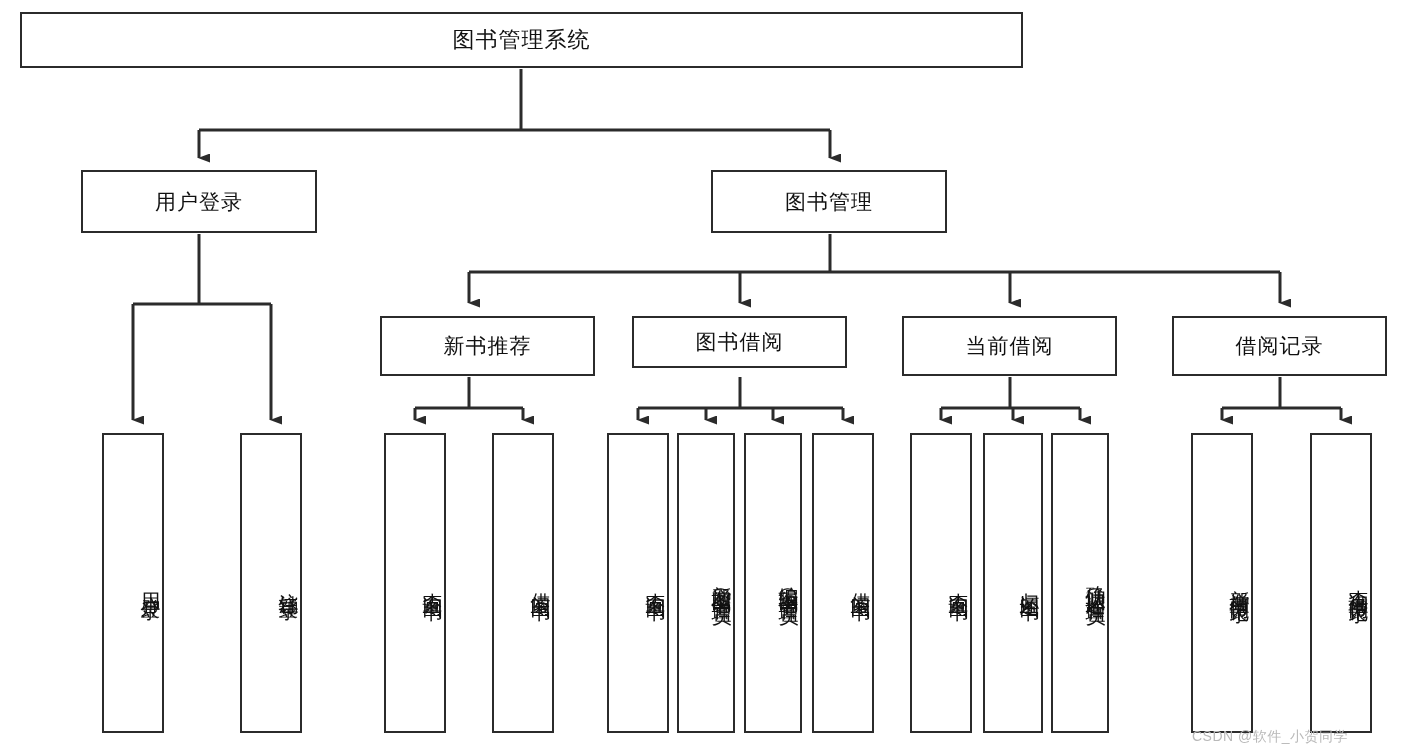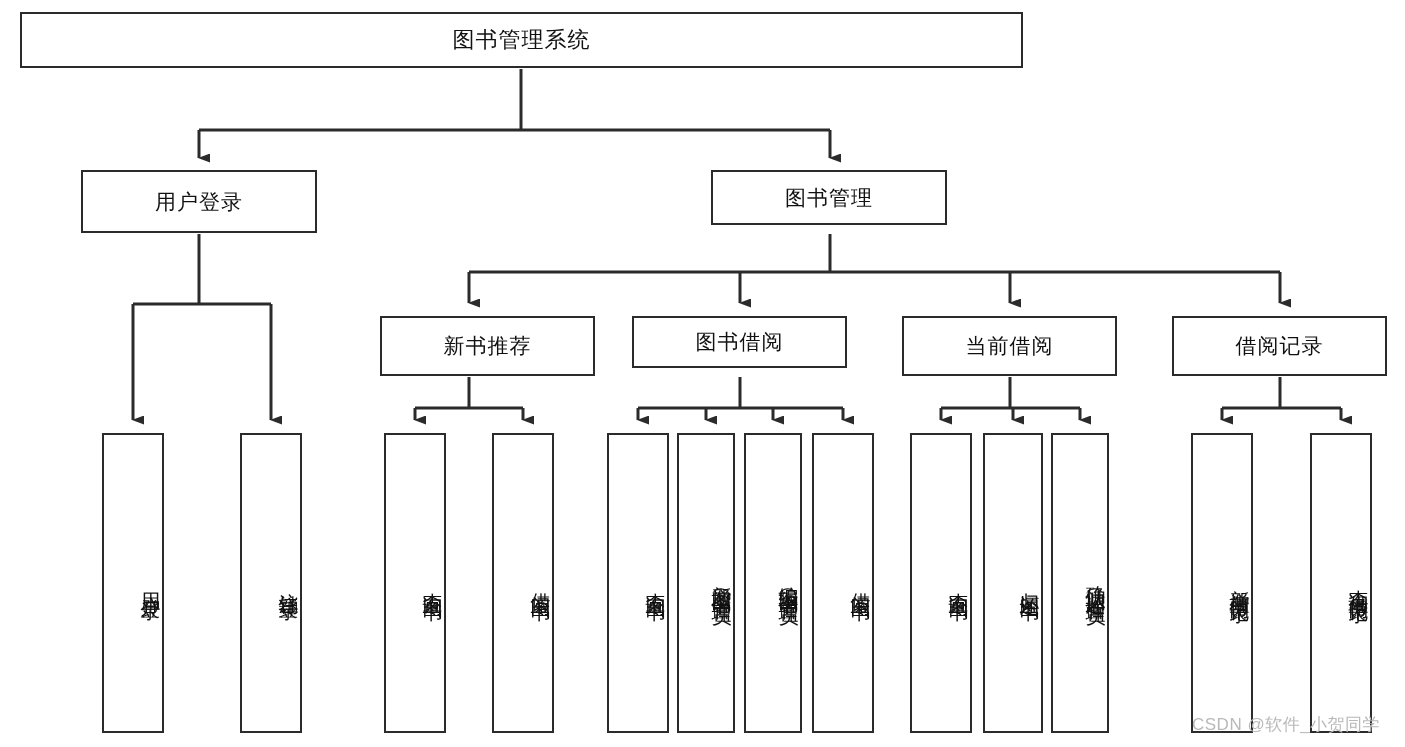--- a/index.html
+++ b/index.html
@@ -55,24 +55,25 @@
     justify-content: center;
   }
   .node.v .vtext {
     display: block;
     writing-mode: vertical-rl;
     text-orientation: upright;
   }
   .watermark {
     position: absolute;
     color: #b9b9b9;
-    font-size: 17px;
+    font-size: 14px;
     letter-spacing: 0.5px;
     white-space: nowrap;
     user-select: none;
+    margin-top: 15px;
   }
 </style>
 </head>
 <body>
 
 <div id="canvas">
 
   <svg class="wires" viewBox="0 0 1405 747">
     <defs>
       <marker id="arw" markerWidth="10" markerHeight="12" refX="4.5" refY="11" orient="auto" markerUnits="userSpaceOnUse">
@@ -124,21 +125,21 @@
     </g>
   </svg>
 
   <div class="node root" style="left:20px; top:12px; width:1003px; height:56px;">
     <span>图书管理系统</span>
   </div>
 
   <div class="node h" style="left:81px; top:170px; width:236px; height:63px;">
     <span>用户登录</span>
   </div>
-  <div class="node h" style="left:711px; top:170px; width:236px; height:55px;">
+  <div class="node h" style="left:711px; top:170px; width:236px; height:63px;">
     <span>图书管理</span>
   </div>
 
   <div class="node h" style="left:380px; top:316px; width:215px; height:60px;">
     <span>新书推荐</span>
   </div>
   <div class="node h" style="left:632px; top:316px; width:215px; height:52px;">
     <span>图书借阅</span>
   </div>
   <div class="node h" style="left:1172px; top:316px; width:215px; height:60px;">

